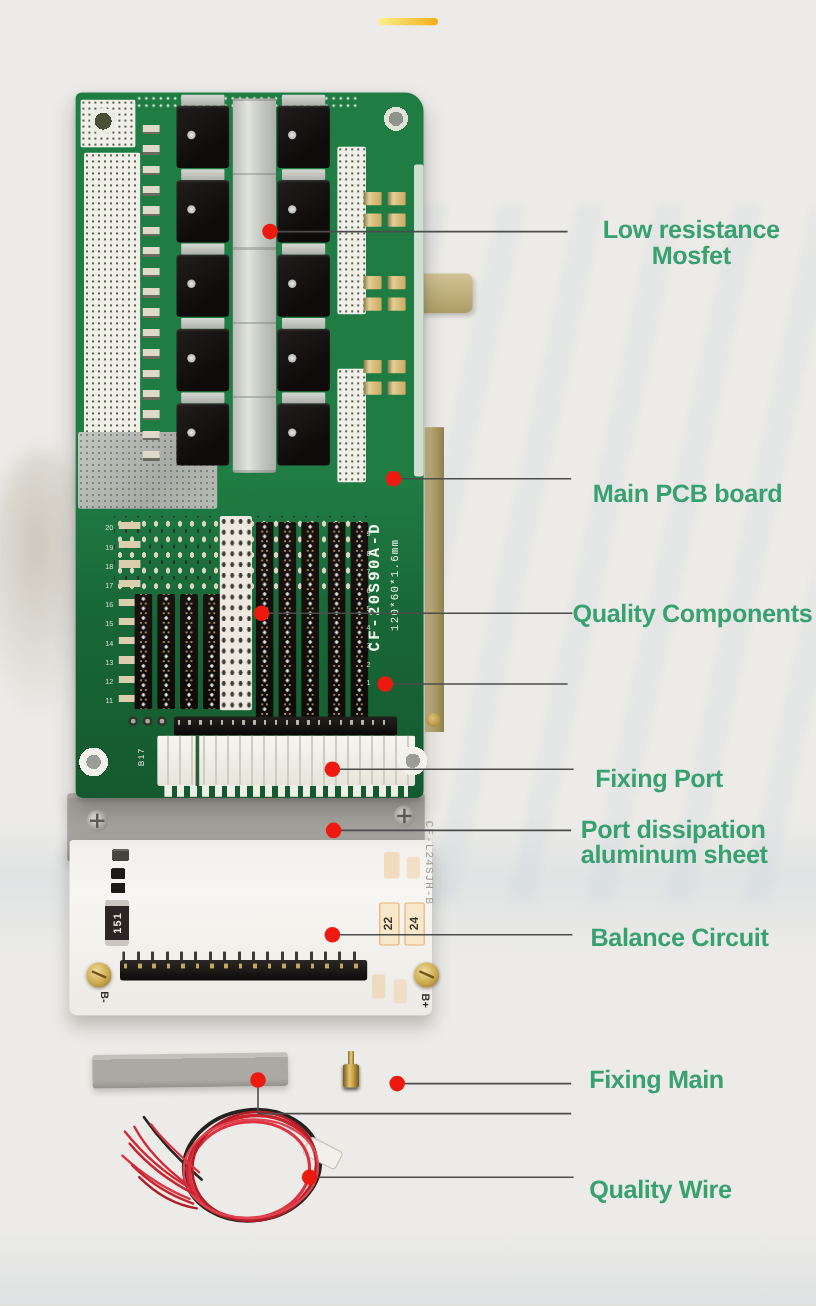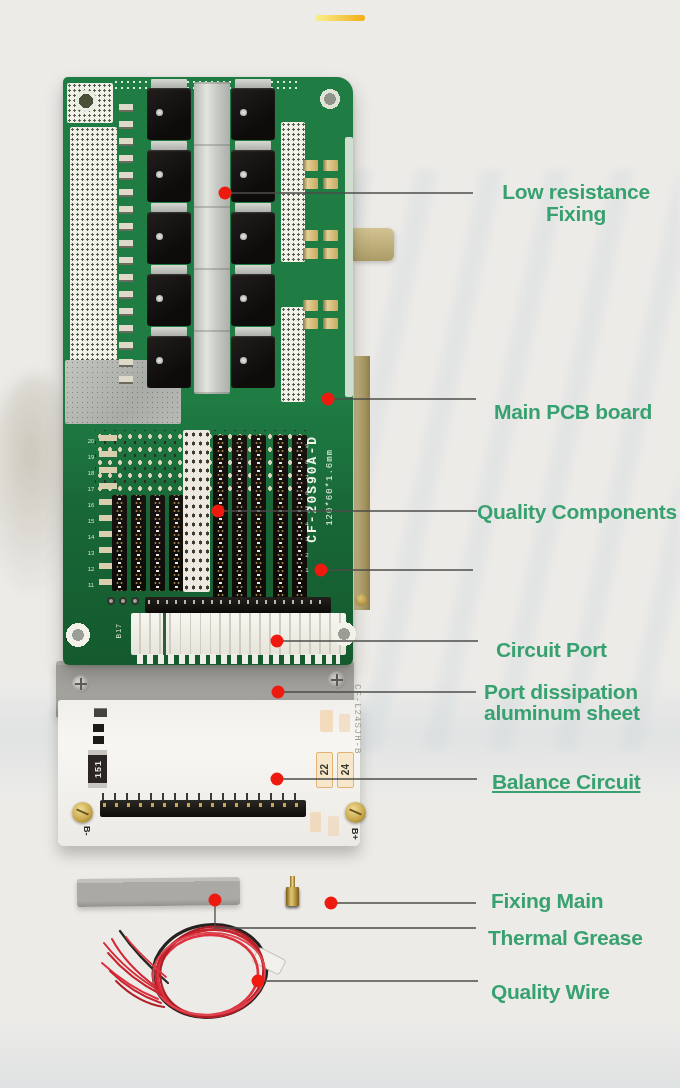--- a/index.html
+++ b/index.html
@@ -186,21 +186,21 @@
   
   .ann{color:#38a170;font-size:21px;font-weight:700;letter-spacing:-.3px;line-height:22px;
     white-space:pre-line;}
   .ann-center{text-align:center;}
   .a1{left:480px;top:181px;width:192px;}
   .a2{left:494px;top:401px;}
   .a3{left:477px;top:501px;}
   .a4{left:487px;top:559px;line-height:23px;}
   .a5{left:496px;top:639px;}
   .a6{left:484px;top:681px;line-height:21px;}
-  .a7{left:492px;top:771px;text-decoration:underline;}
+  .a7{left:492px;top:771px;}
   .a8{left:491px;top:890px;}
   .a9{left:488px;top:927px;}
   .a10{left:491px;top:981px;}
   svg{overflow:visible;}
 </style>
 </head>
 <body>
 
 <div id="scene">
 
@@ -429,24 +429,23 @@
       <circle cx="277" cy="641" r="6.5"></circle>
       <circle cx="278" cy="692" r="6.5"></circle>
       <circle cx="277" cy="779" r="6.5"></circle>
       <circle cx="331" cy="903" r="6.5"></circle>
       <circle cx="215" cy="900" r="6.5"></circle>
       <circle cx="258" cy="981" r="6.5"></circle>
     </g>
   </svg>
 
   <div class="ann ann-center a1">Low resistance
-Fixing</div>
+Mosfet</div>
   <div class="ann a3">Quality Components</div>
   <div class="ann a2">Main PCB board</div>
-  <div class="ann a5">Circuit Port</div>
+  <div class="ann a5">Fixing Port</div>
   <div class="ann a6">Port dissipation
 aluminum sheet</div>
   <div class="ann a7">Balance Circuit</div>
   <div class="ann a8">Fixing Main</div>
-  <div class="ann a9">Thermal Grease</div>
   <div class="ann a10">Quality Wire</div>
 
 </div>
 
 </body></html>

